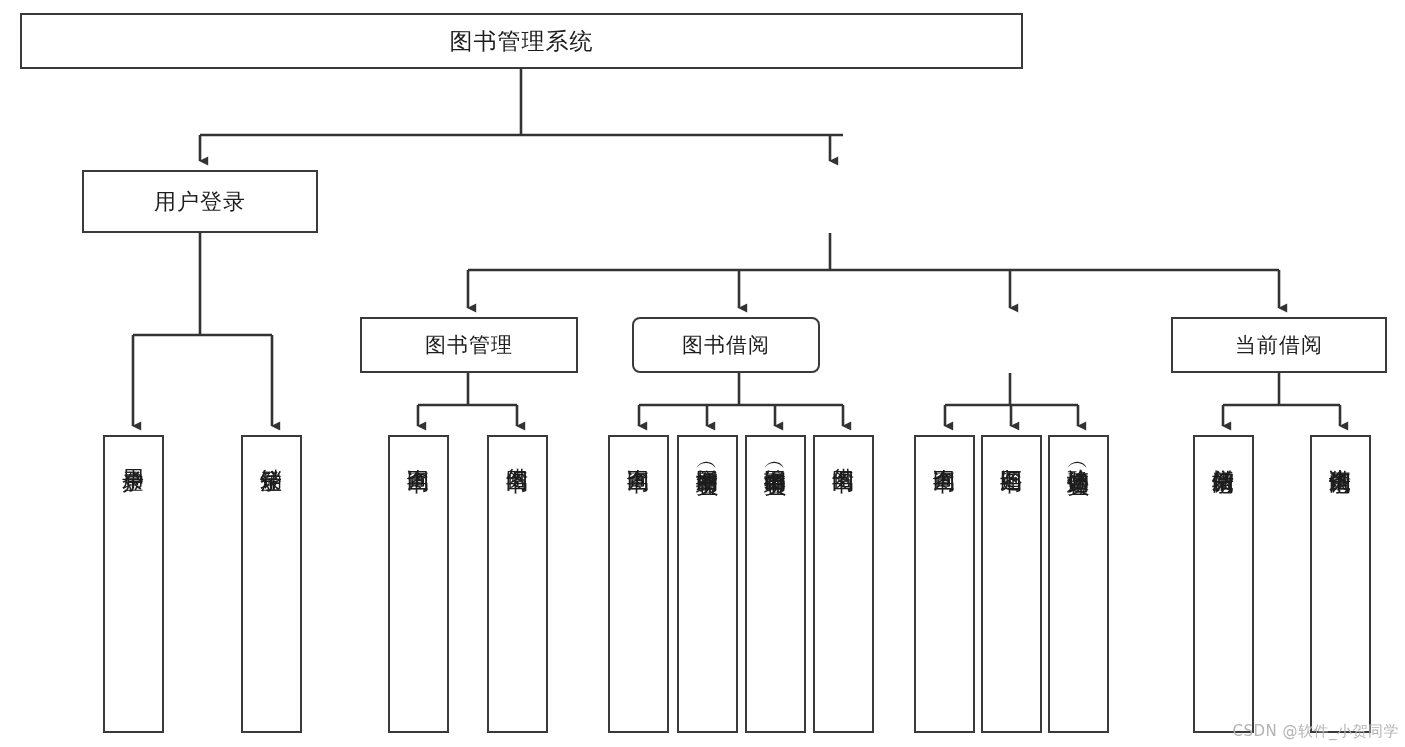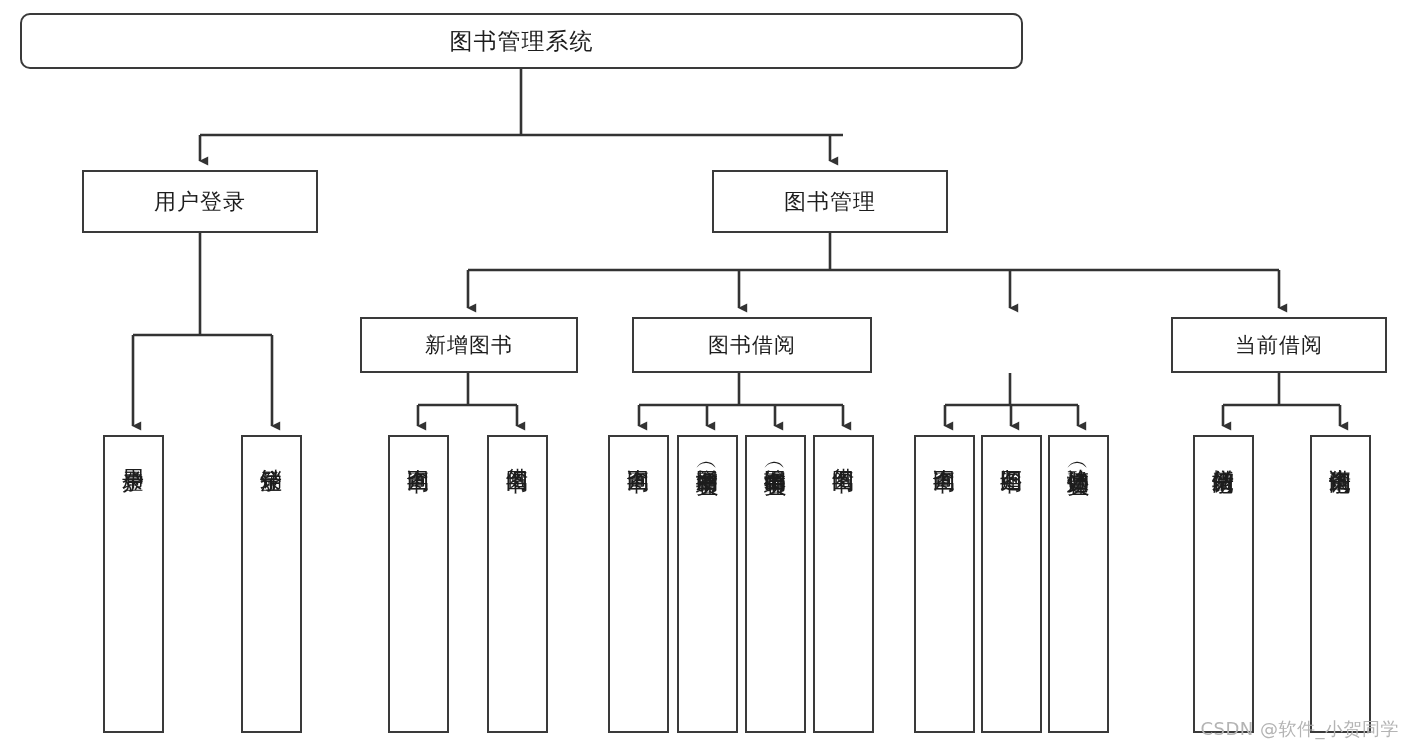--- a/index.html
+++ b/index.html
@@ -59,21 +59,21 @@
     white-space: nowrap;
   }
   .htext {
     white-space: nowrap;
     letter-spacing: 1px;
   }
   .watermark {
     position: absolute;
     right: 6px;
     bottom: 6px;
-    font-size: 18px;
+    font-size: 15px;
     color: #b4b4b4;
     letter-spacing: 0.5px;
     white-space: nowrap;
     z-index: 3;
   }
 </style>
 </head>
 <body>
 
 <div id="canvas">
@@ -122,37 +122,34 @@
       <path d="M1078,405 L1078,426" marker-end="url(#arrow)"></path>
 
       <path d="M1279,373 L1279,405"></path>
       <path d="M1223,405 L1340,405"></path>
       <path d="M1223,405 L1223,426" marker-end="url(#arrow)"></path>
       <path d="M1340,405 L1340,426" marker-end="url(#arrow)"></path>
 
     </g>
   </svg>
 
-  <div class="node root" style="left:20px; top:13px; width:1003px; height:56px;border-radius:10px;">
+  <div class="node root" style="left:20px; top:13px; width:1003px; height:56px;">
     <span class="htext">图书管理系统</span>
   </div>
 
   <div class="node lvl1" style="left:82px; top:170px; width:236px; height:63px;">
     <span class="htext">用户登录</span>
   </div>
 
-  <div class="node lvl1" style="left:712px; top:170px; width:236px; height:63px;">
+
+  <div class="node lvl2" style="left:360px; top:317px; width:218px; height:56px;">
     <span class="htext">图书管理</span>
   </div>
 
-  <div class="node lvl2" style="left:360px; top:317px; width:218px; height:56px;">
-    <span class="htext">新增图书</span>
-  </div>
-
-  <div class="node lvl2" style="left:632px; top:317px; width:240px; height:56px;">
+  <div class="node lvl2" style="left:632px; top:317px; width:188px; height:56px;border-radius:8px;">
     <span class="htext">图书借阅</span>
   </div>
 
 
   <div class="node lvl2" style="left:1171px; top:317px; width:216px; height:56px;">
     <span class="htext">当前借阅</span>
   </div>
 
   <div class="node leaf" style="left:103px; top:435px; width:61px; height:298px;">
     <span class="vtext">用户登录</span>

